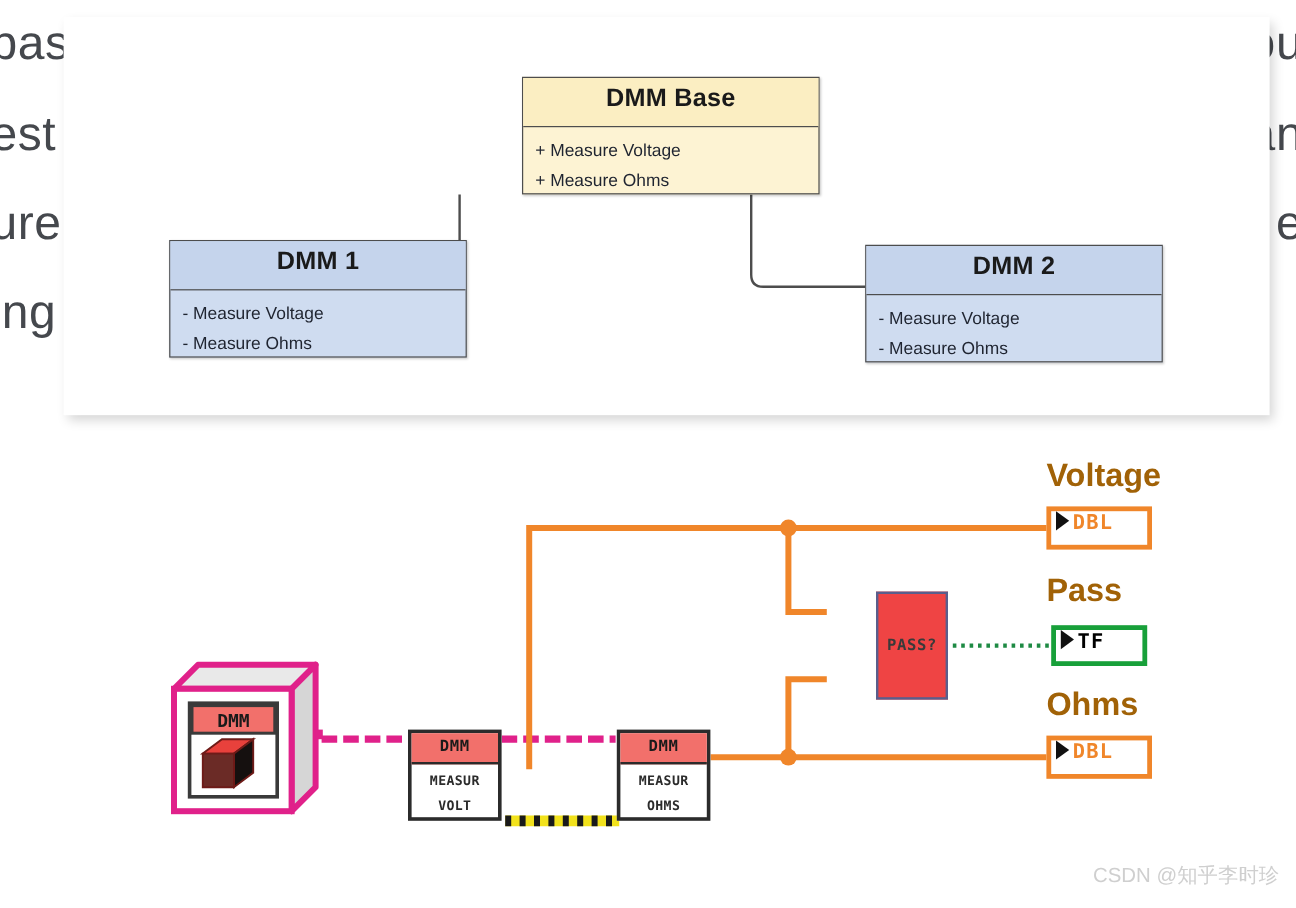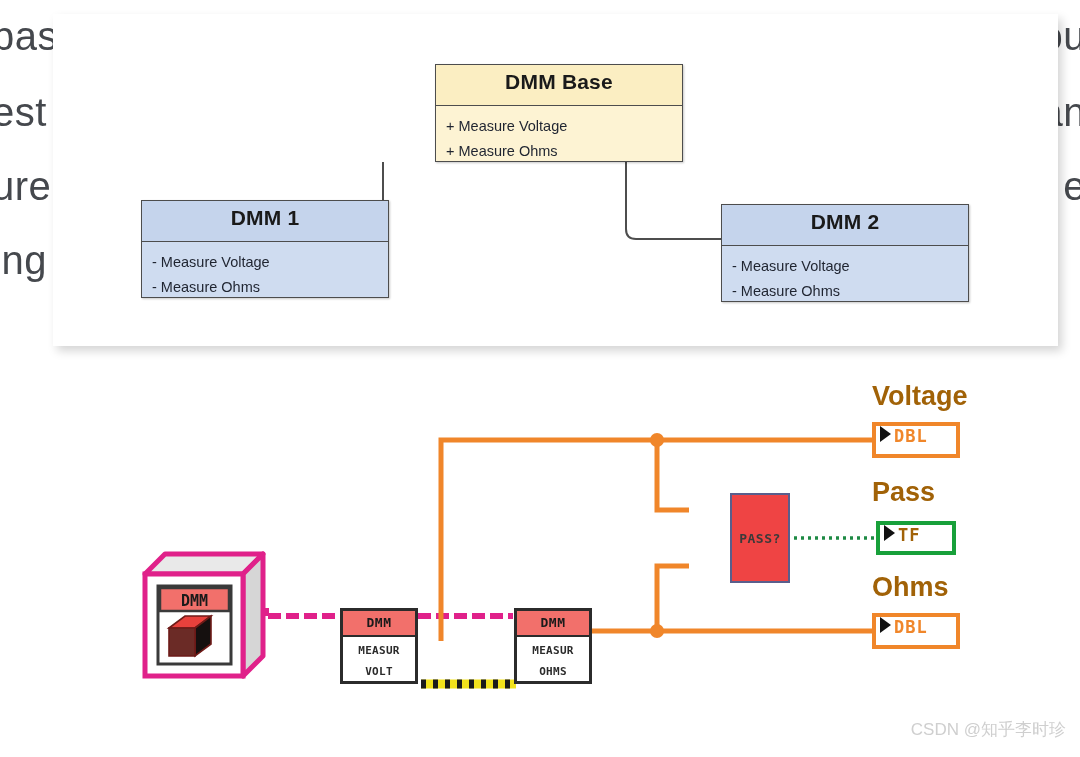--- a/index.html
+++ b/index.html
@@ -204,21 +204,21 @@
     margin-right: 3px;
     flex: 0 0 auto;
   }
   .term-text {
     font-family: "DejaVu Sans Mono", monospace;
     font-size: 17px;
     font-weight: bold;
     letter-spacing: 1px;
   }
   .dbl-text { color: #f0862a; }
-  .tf-text  { color: #a16207; }
+  .tf-text  { color: #000000; }
 
   
   #watermark {
     position: absolute;
     right: 14px;
     bottom: 16px;
     font-family: "Liberation Sans", sans-serif;
     font-size: 17px;
     color: #cfcfcf;
     white-space: nowrap;

